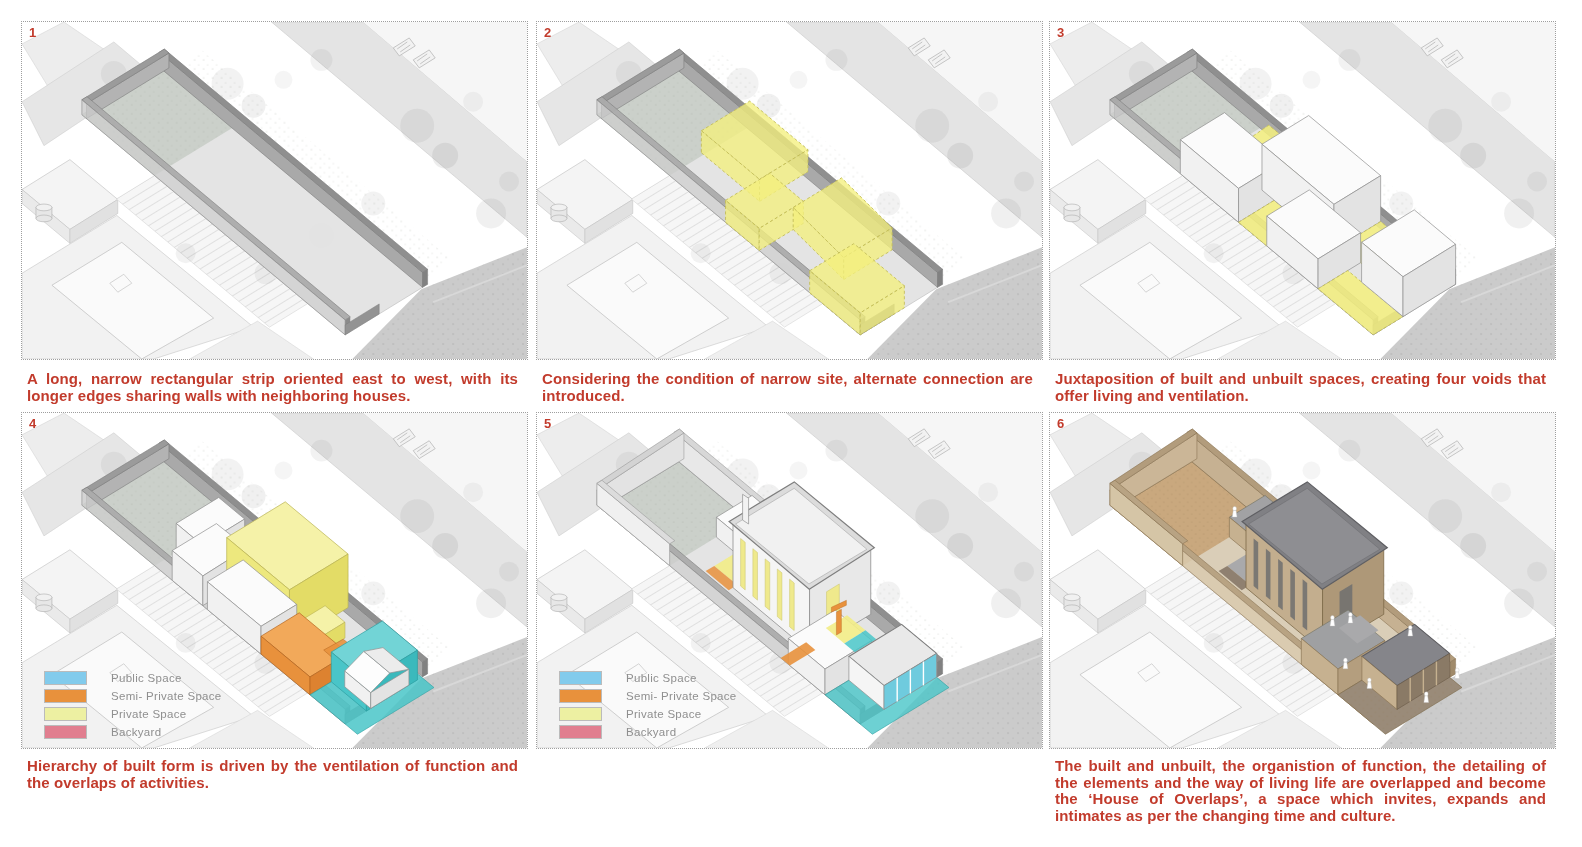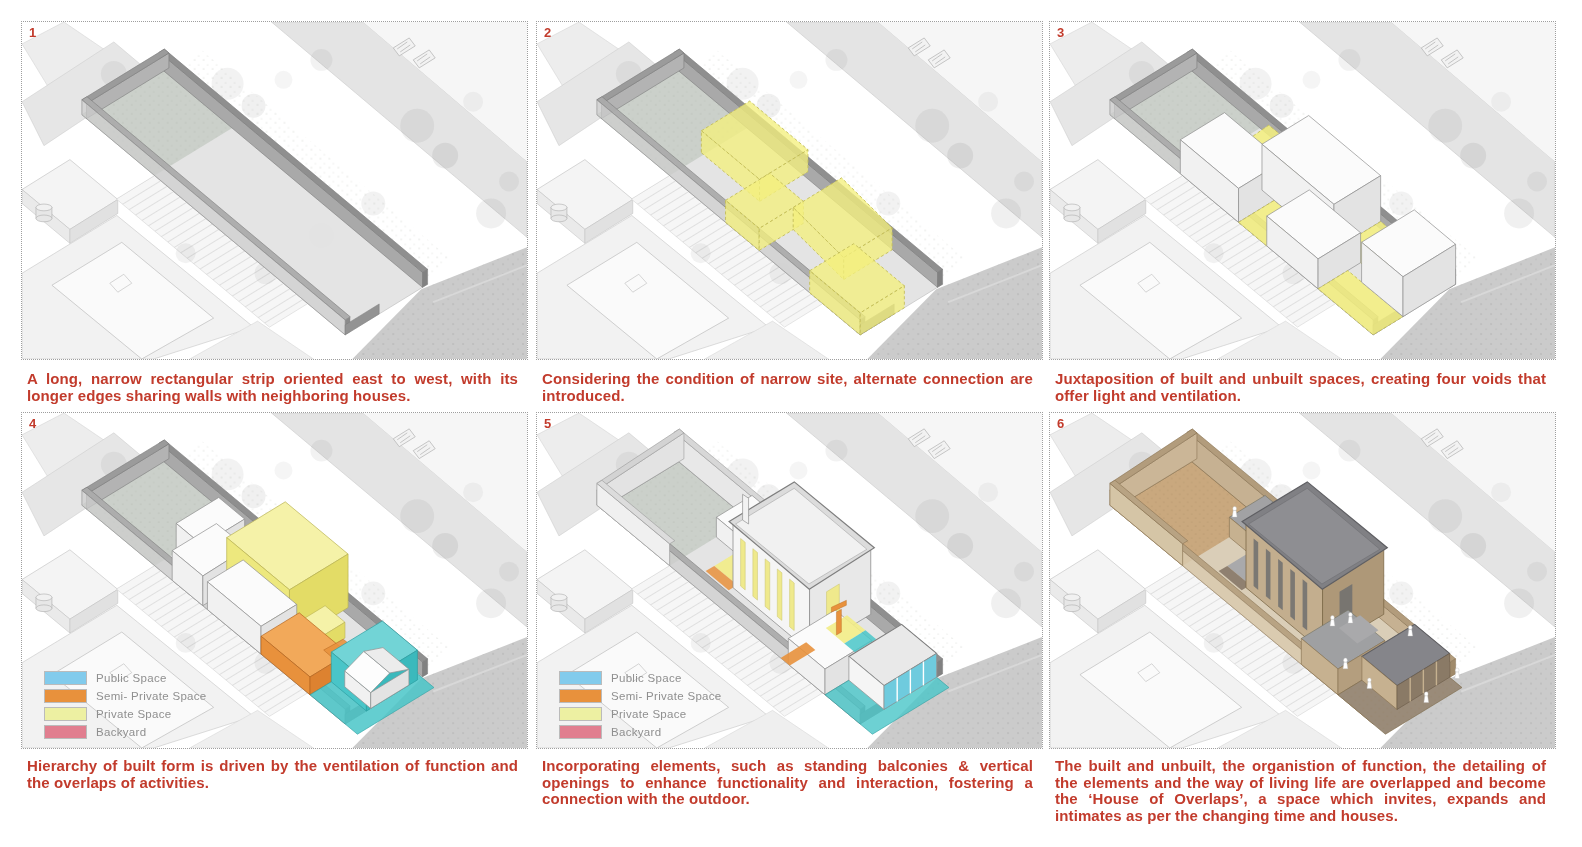--- a/index.html
+++ b/index.html
@@ -11,21 +11,21 @@
   .col1{left:21px;} .col2{left:536px;} .col3{left:1049px;}
   .panel svg{position:absolute;left:0;top:0;width:100%;height:100%;}
   .pnum{position:absolute;left:7px;top:3px;font-size:13px;font-weight:bold;color:#c23b2c;z-index:5;}
   .caption{position:absolute;width:491px;color:#c23b2c;font-size:15px;font-weight:bold;
            line-height:16.5px;text-align:justify;letter-spacing:.1px;}
   .cap-row1{top:371px;} .cap-row2{top:758px;}
   .ccol1{left:27px;} .ccol2{left:542px;} .ccol3{left:1055px;}
   .legend{position:absolute;left:22px;bottom:9px;z-index:6;}
   .legend-row{display:flex;align-items:center;margin-top:4px;}
   .legend-swatch{width:41px;height:12px;border:0.5px solid #bbb;}
-  .legend-label{margin-left:9px;font-size:11.5px;color:#8f8f8f;letter-spacing:.3px;}
+  .legend-label{margin-left:24px;font-size:11.5px;color:#8f8f8f;letter-spacing:.3px;}
   
   .ydash{fill:#F4F07E;fill-opacity:.78;stroke:#c3bd58;stroke-width:.9;stroke-dasharray:3 2.5;}
   .yflat{fill:#F4F07E;fill-opacity:.85;stroke:#c3bd58;stroke-width:.9;stroke-dasharray:3 2.5;}
   .wt{fill:#FBFBFB;stroke:#8f8f8f;stroke-width:.7;}
   .ws{fill:#F1F1F1;stroke:#8f8f8f;stroke-width:.7;}
   .we{fill:#E3E3E3;stroke:#8f8f8f;stroke-width:.7;}
 </style>
 </head>
 <body>
 
@@ -362,18 +362,17 @@
           <use href="#fig" transform="translate(320,278)"></use>
           <use href="#fig" transform="translate(377,292)"></use>
           <use href="#fig" transform="translate(408,268)"></use>
         </g>
       </g>
     </svg>
   </div>
 
   <div class="caption cap-row1 ccol1">A long, narrow rectangular strip oriented east to west, with its longer edges sharing walls with neighboring houses.</div>
   <div class="caption cap-row1 ccol2">Considering the condition of narrow site, alternate connection are introduced.</div>
-  <div class="caption cap-row1 ccol3">Juxtaposition of built and unbuilt spaces, creating four voids that offer light and ventilation.</div>
+  <div class="caption cap-row1 ccol3">Juxtaposition of built and unbuilt spaces, creating four voids that offer living and ventilation.</div>
   <div class="caption cap-row2 ccol1">Hierarchy of built form is driven by the ventilation of function and the overlaps of activities.</div>
-  <div class="caption cap-row2 ccol2">Incorporating elements, such as standing balconies &amp; vertical openings to enhance functionality and interaction, fostering a connection with the outdoor.</div>
-  <div class="caption cap-row2 ccol3">The built and unbuilt, the organistion of function, the detailing of the elements and the way of living life are overlapped and become the ‘House of Overlaps’, a space which invites, expands and intimates as per the changing time and houses.</div>
+  <div class="caption cap-row2 ccol3">The built and unbuilt, the organistion of function, the detailing of the elements and the way of living life are overlapped and become the ‘House of Overlaps’, a space which invites, expands and intimates as per the changing time and culture.</div>
 
 </div>
 
 </body></html>

